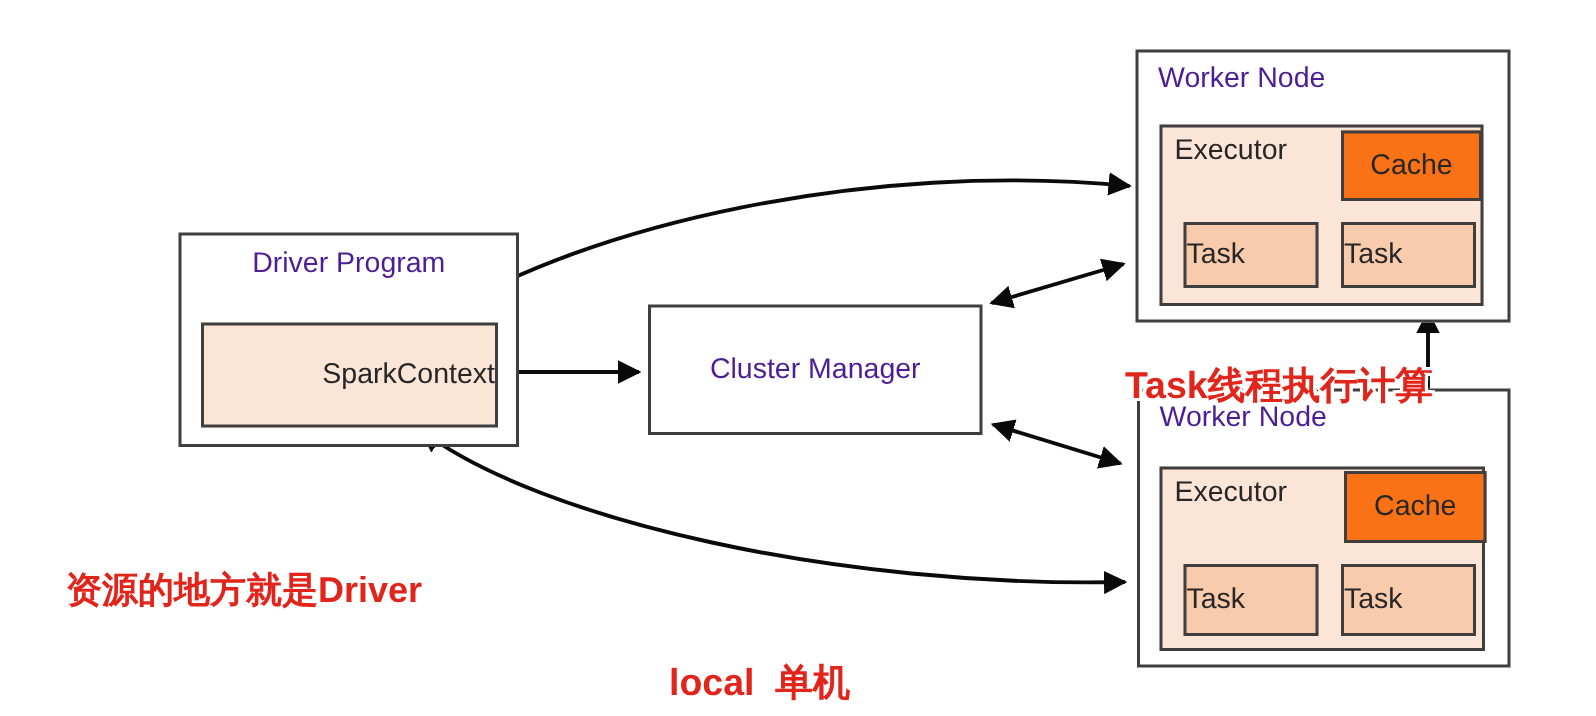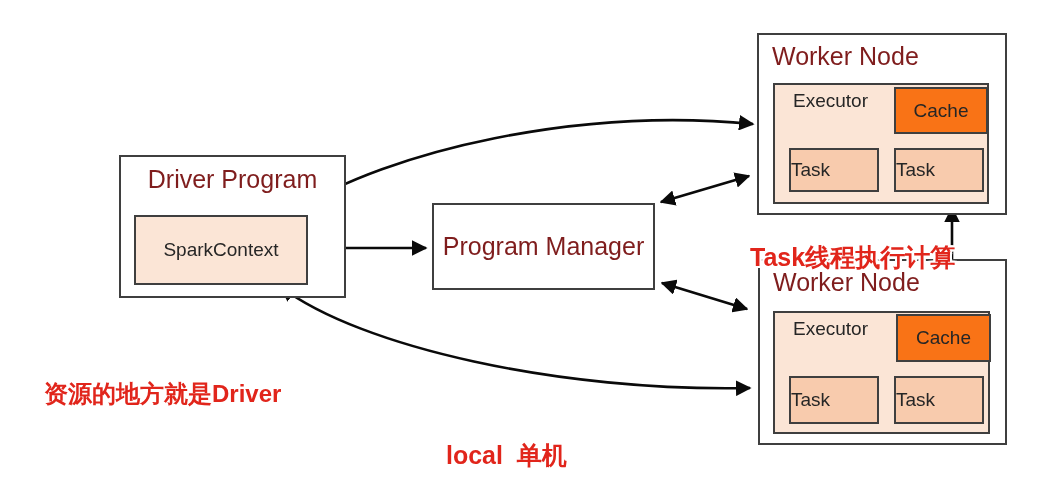--- a/index.html
+++ b/index.html
@@ -12,50 +12,50 @@
     overflow: hidden;
   }
   .box {
     position: absolute;
     background: #ffffff;
     border: 2px solid #3f3f3f;
     box-sizing: border-box;
     color: #262626;
   }
   .box-title {
-    font-size: 25px;
-    color: #7f1d1d;
+    font-size: 19px;
+    color: #4c1d95;
     white-space: nowrap;
   }
   .driver { left: 103px; top: 155px; width: 227px; height: 143px; margin-left: 16px; }
   .driver .box-title { text-align: center; margin-top: 8px; }
   .sparkcontext {
     position: absolute;
-    left: 13px; top: 58px; width: 174px; height: 70px;
+    left: 13px; top: 58px; width: 198px; height: 70px;
     background: #fbe5d6;
     border: 2px solid #3f3f3f;
     box-sizing: border-box;
-    display: flex; align-items: center; justify-content: center;
+    display: flex; align-items: center; justify-content: flex-end;
     font-size: 19px;
   }
   .cluster { left: 432px; top: 203px; width: 223px; height: 87px;
     display: flex; align-items: center; justify-content: center; }
   .worker1 { left: 757px; top: 33px; width: 250px; height: 182px; }
   .worker2 { left: 758px; top: 259px; width: 249px; height: 186px; }
   .worker .box-title { margin: 7px 0 0 13px; }
   .executor {
     position: absolute;
     background: #fbe5d6;
     border: 2px solid #3f3f3f;
     box-sizing: border-box;
   }
   .worker1 .executor { left: 14px; top: 48px; width: 216px; height: 121px; }
   .worker2 .executor { left: 13px; top: 50px; width: 217px; height: 123px; }
   .executor-label {
-    position: absolute; left: 18px; top: 5px;
+    position: absolute; left: 8px; top: 5px;
     font-size: 19px; color: #262626; white-space: nowrap;
   }
   .cache {
     position: absolute;
     background: #f97316;
     border: 2px solid #3f3f3f;
     box-sizing: border-box;
     display: flex; align-items: center; justify-content: center;
     font-size: 19px; color: #262626;
   }
@@ -113,21 +113,21 @@
   </svg>
 
   <div class="box driver">
     <div class="box-title">Driver Program</div>
     <div class="sparkcontext">
       <span>SparkContext</span>
     </div>
   </div>
 
   <div class="box cluster">
-    <span class="box-title">Program Manager</span>
+    <span class="box-title">Cluster Manager</span>
   </div>
 
   <div class="box worker worker1">
     <div class="box-title">Worker Node</div>
     <div class="executor">
       <span class="executor-label">Executor</span>
       <div class="cache">
         <span>Cache</span>
       </div>
       <div class="task task-a">

